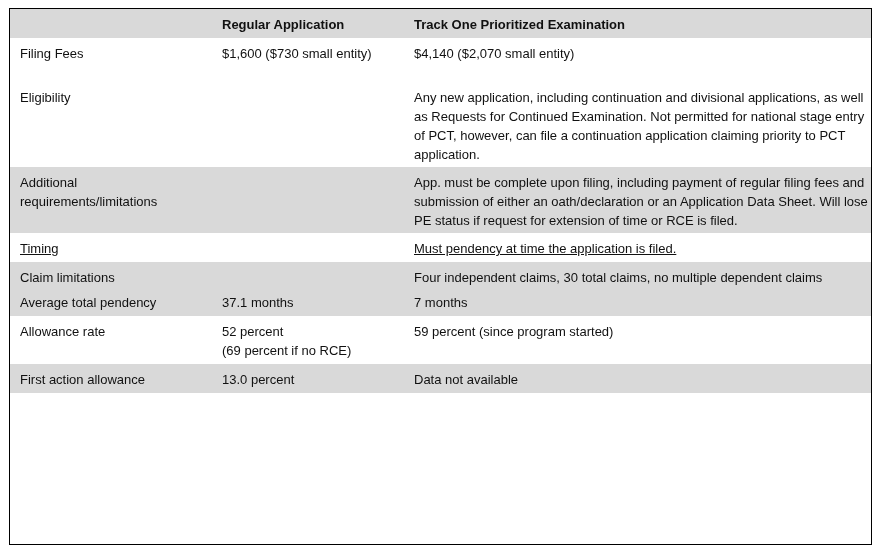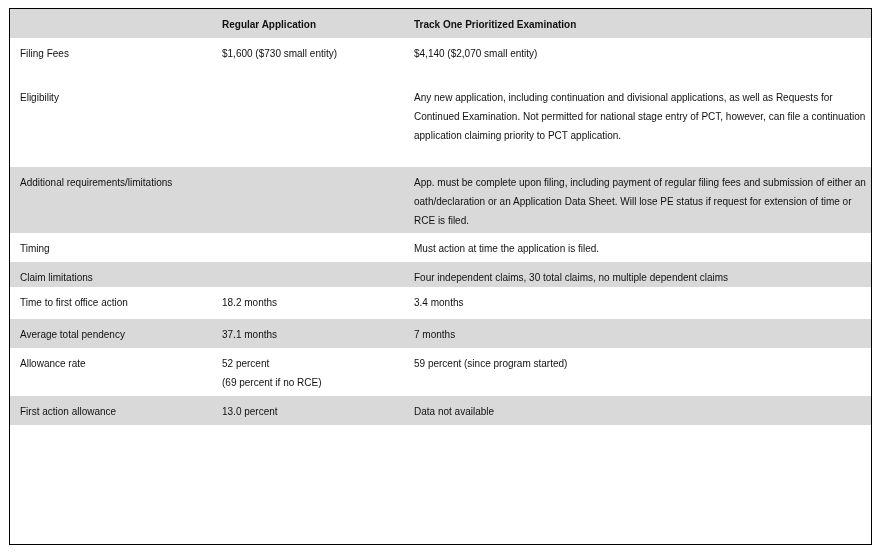--- a/index.html
+++ b/index.html
@@ -17,21 +17,21 @@
     width: 863px;
     height: 537px;
     border: 1px solid #000000;
     box-sizing: border-box;
     background: #ffffff;
   }
   table.cmp {
     border-collapse: collapse;
     width: 100%;
     font-family: "Liberation Sans", sans-serif;
-    font-size: 10px;
+    font-size: 13px;
     color: #111111;
     table-layout: fixed;
   }
   table.cmp col.c1 { width: 202px; }
   table.cmp col.c2 { width: 192px; }
   table.cmp col.c3 { width: auto; }
   table.cmp td, table.cmp th {
     vertical-align: top;
     text-align: left;
     padding: 6px 0 0 10px;
@@ -70,34 +70,29 @@
       <tr class="plain" style="height:85px;">
         <td class="label">Eligibility</td>
         <td></td>
         <td>Any new application, including continuation and divisional applications, as well as Requests for Continued Examination. Not permitted for national stage entry of PCT, however, can file a continuation application claiming priority to PCT application.</td>
       </tr>
       <tr class="shade" style="height:66px;">
         <td class="label">Additional requirements/limitations</td>
         <td></td>
         <td>App. must be complete upon filing, including payment of regular filing fees and submission of either an oath/declaration or an Application Data Sheet. Will lose PE status if request for extension of time or RCE is filed.</td>
       </tr>
-      <tr class="plain" style="height:29px;">
+      <tr class="plain" style="height:29px;text-decoration:underline;">
         <td class="label">Timing</td>
         <td></td>
-        <td>Must action at time the application is filed.</td>
+        <td>Must pendency at time the application is filed.</td>
       </tr>
       <tr class="shade" style="height:25px;">
         <td class="label">Claim limitations</td>
         <td></td>
         <td>Four independent claims, 30 total claims, no multiple dependent claims</td>
-      </tr>
-      <tr class="plain" style="height:32px;">
-        <td class="label">Time to first office action</td>
-        <td>18.2 months</td>
-        <td>3.4 months</td>
       </tr>
       <tr class="shade" style="height:29px;margin-top:24px;">
         <td class="label">Average total pendency</td>
         <td>37.1 months</td>
         <td>7 months</td>
       </tr>
       <tr class="plain" style="height:48px;">
         <td class="label">Allowance rate</td>
         <td class="pre">52 percent
 (69 percent if no RCE)</td>

